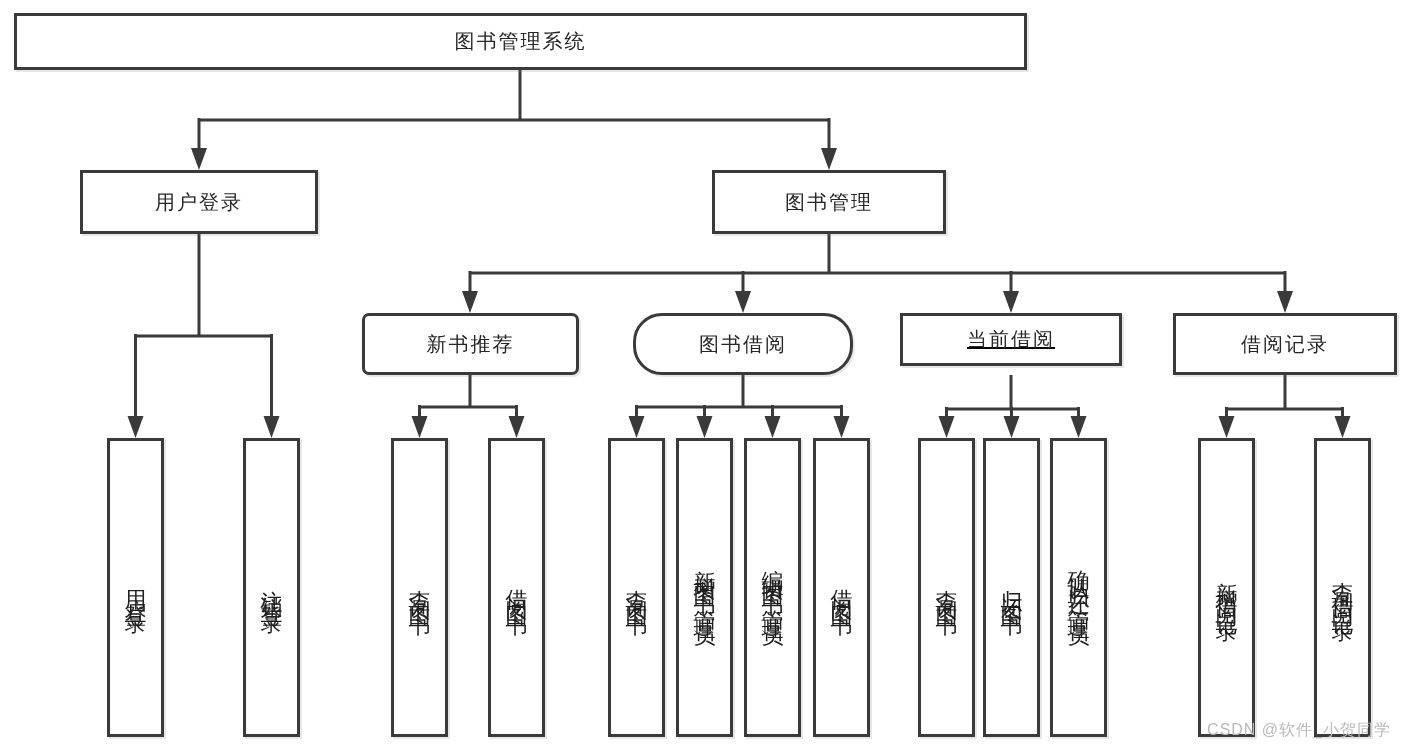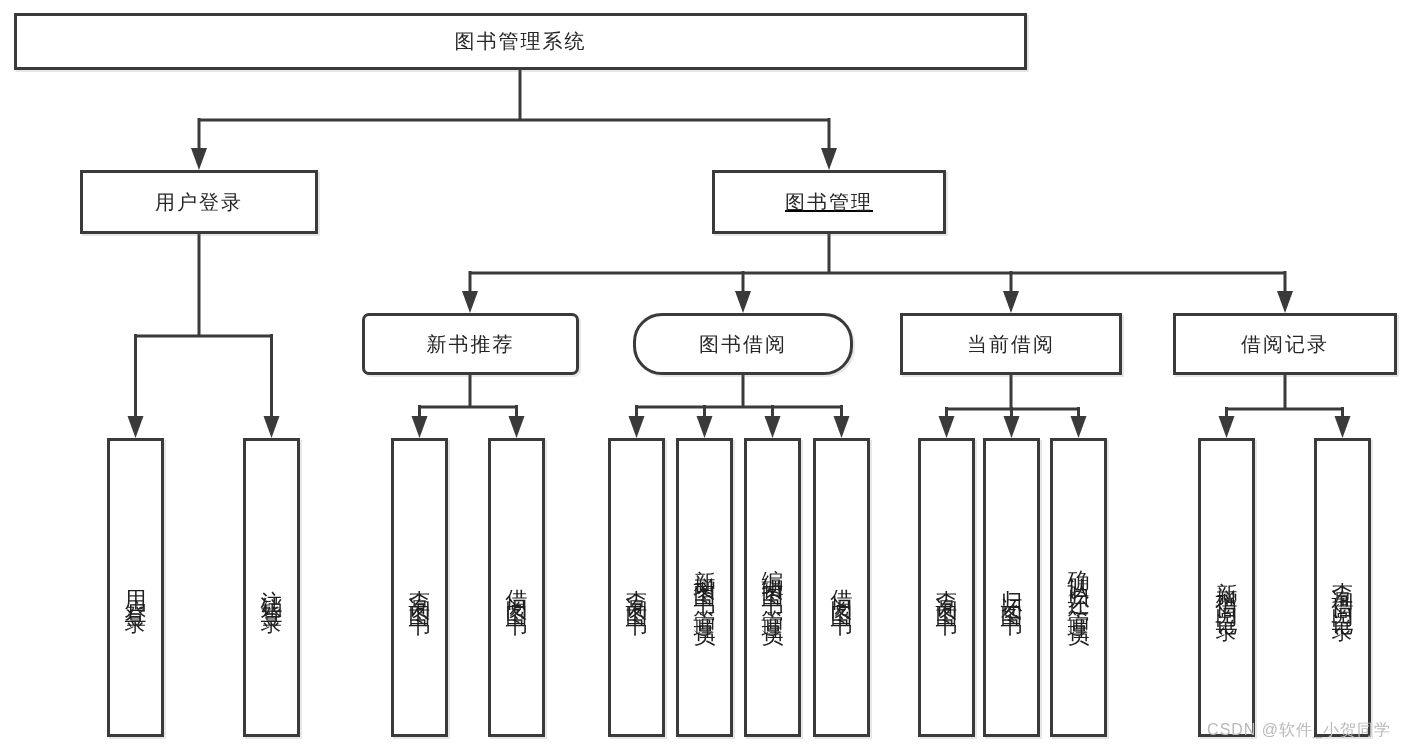--- a/index.html
+++ b/index.html
@@ -103,31 +103,31 @@
     </g>
   </svg>
 
   <div class="node" style="left:14px; top:13px; width:1013px; height:57px;">
     <span class="hlabel">图书管理系统</span>
   </div>
 
   <div class="node" style="left:80px; top:170px; width:238px; height:64px;">
     <span class="hlabel">用户登录</span>
   </div>
-  <div class="node" style="left:712px; top:170px; width:234px; height:64px;text-decoration:underline;">
+  <div class="node" style="left:712px; top:170px; width:234px; height:64px;">
     <span class="hlabel">图书管理</span>
   </div>
 
   <div class="node" style="left:362px; top:313px; width:217px; height:62px;border-radius:7px;">
     <span class="hlabel">新书推荐</span>
   </div>
   <div class="node" style="left:633px; top:313px; width:220px; height:62px;border-radius:29px;">
     <span class="hlabel">图书借阅</span>
   </div>
-  <div class="node" style="left:900px; top:313px; width:222px; height:62px;">
+  <div class="node" style="left:900px; top:313px; width:222px; height:53px;text-decoration:underline;">
     <span class="hlabel">当前借阅</span>
   </div>
   <div class="node" style="left:1173px; top:313px; width:224px; height:62px;">
     <span class="hlabel">借阅记录</span>
   </div>
 
   <div class="node leaf" style="left:107px;">
     <span class="vlabel">用户登录</span>
   </div>
   <div class="node leaf" style="left:243px;">

